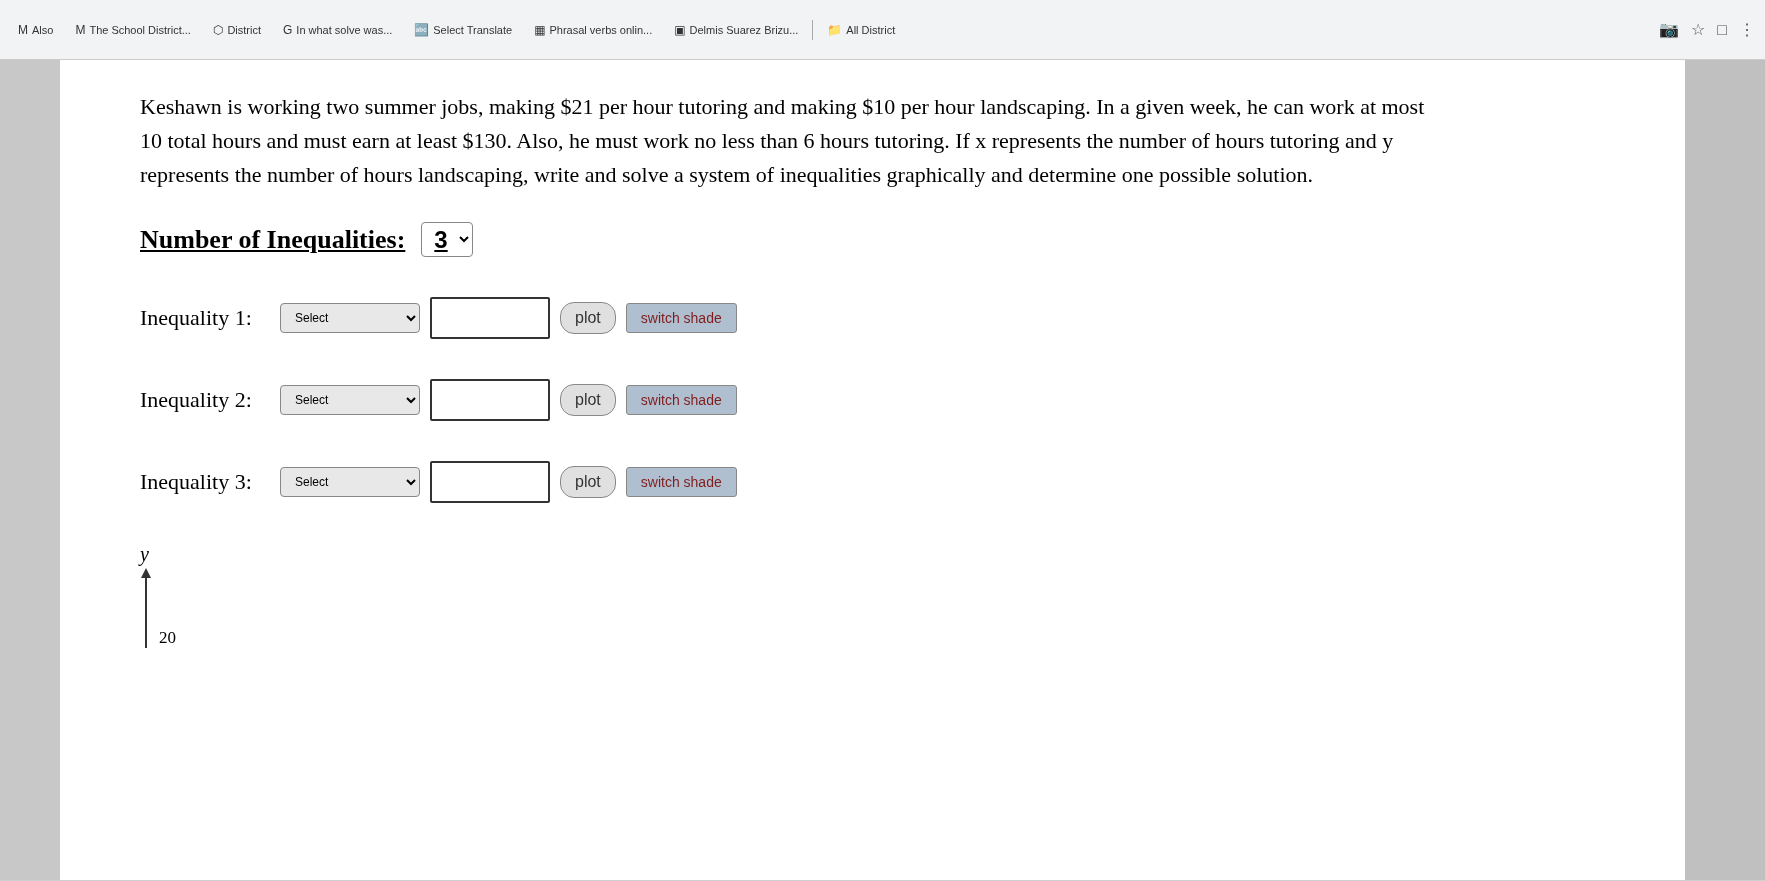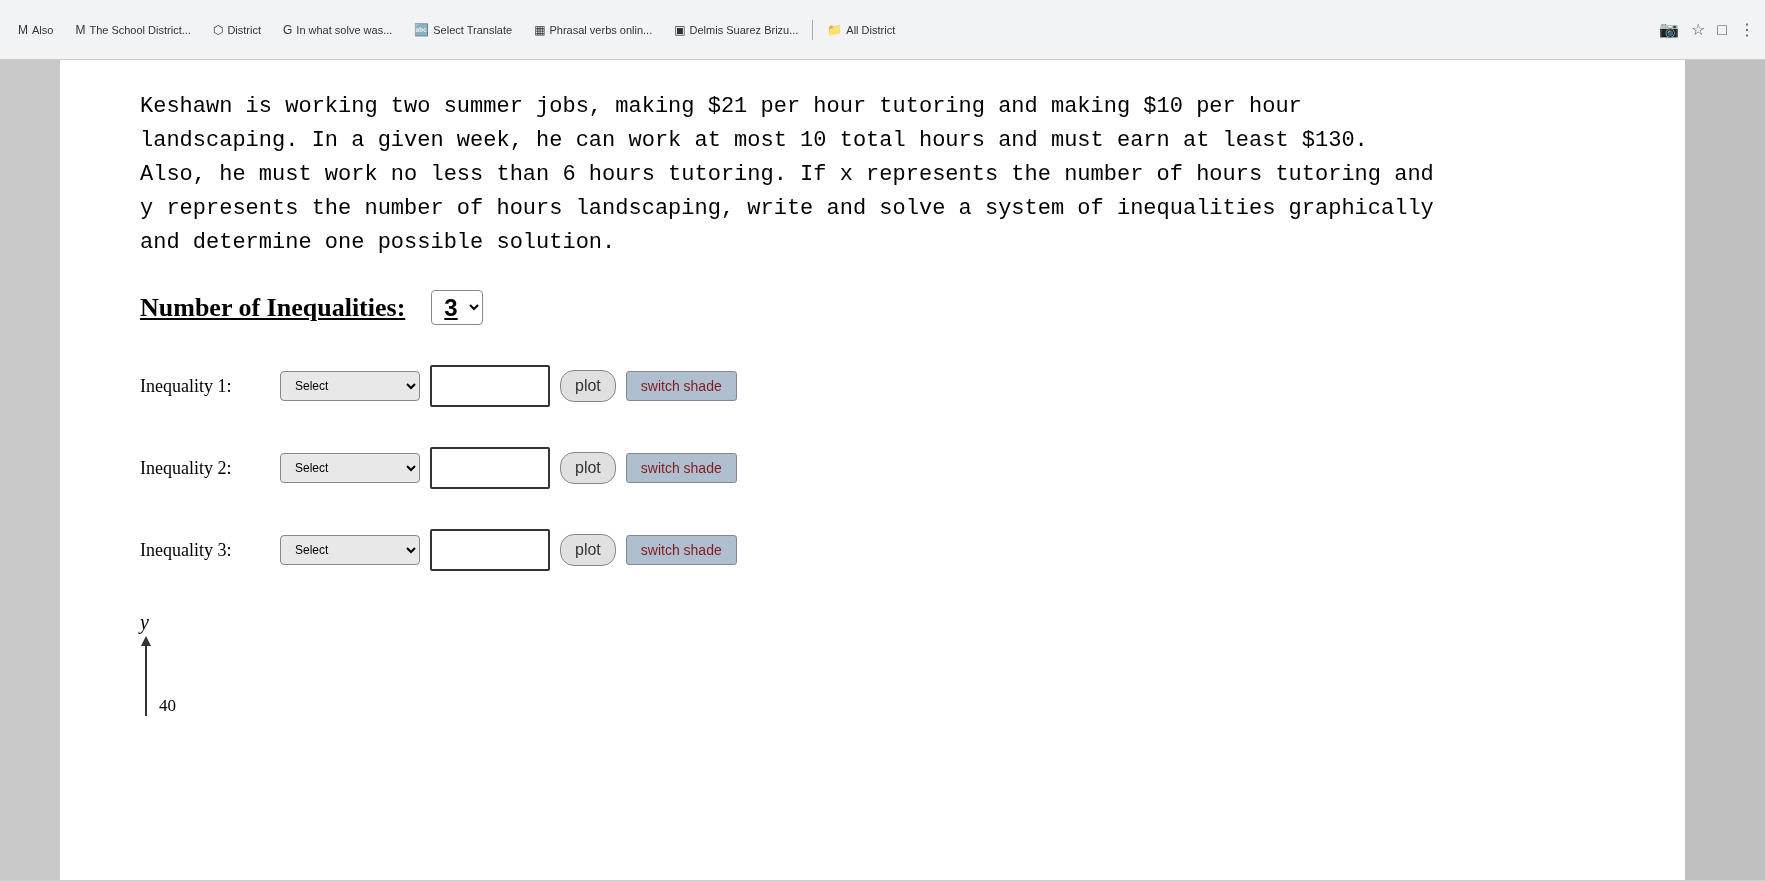--- a/index.html
+++ b/index.html
@@ -88,35 +88,34 @@
       min-height: 820px;
     }
 
     
     .problem-text {
       font-size: 22px;
       line-height: 1.55;
       color: #000;
       margin-bottom: 30px;
       max-width: 1300px;
-      font-family: Liberation Mono, monospace;
     }
 
     
     .num-inequalities-row {
       display: flex;
       align-items: center;
       margin-bottom: 40px;
       font-size: 26px;
       font-weight: bold;
       text-decoration: underline;
     }
 
     .num-inequalities-label {
-      margin-right: 26px;
+      margin-right: 16px;
     }
 
     .num-inequalities-select {
       font-size: 24px;
       font-weight: bold;
       border: 1px solid #888;
       border-radius: 4px;
       padding: 2px 8px;
       background: white;
       cursor: pointer;
@@ -126,21 +125,21 @@
     
     .inequality-row {
       display: flex;
       align-items: center;
       margin-bottom: 40px;
       font-size: 22px;
       gap: 10px;
     }
 
     .inequality-label {
-      font-size: 18px;
+      font-size: 22px;
       min-width: 130px;
     }
 
     .inequality-select {
       font-size: 12px;
       padding: 6px 10px;
       border: 1px solid #888;
       border-radius: 4px;
       background: #e8e8e8;
       cursor: pointer;
@@ -303,20 +302,20 @@
     <div class="graph-area">
       <div style="display:flex; flex-direction:column; align-items:center; margin-right:6px;">
         <span class="graph-y-label" style="font-style:italic; font-size:20px; margin-bottom:2px;">y</span>
         <div style="position:relative; display:flex; flex-direction:column; align-items:center;">
 
           <div style="width:0; height:0; border-left:5px solid transparent; border-right:5px solid transparent; border-bottom:10px solid #333; margin-bottom:0;"></div>
           <div style="width:2px; height:70px; background:#333;"></div>
         </div>
       </div>
       <div style="display:flex; flex-direction:column; justify-content:flex-end; height:90px;">
-        <span class="y-axis-number" style="font-size:17px; margin-bottom:0;">40</span>
+        <span class="y-axis-number" style="font-size:17px; margin-bottom:0;">20</span>
       </div>
     </div>
 
   </div>
 
   <div class="right-sidebar"></div>
 </div>
 
 </body></html>

